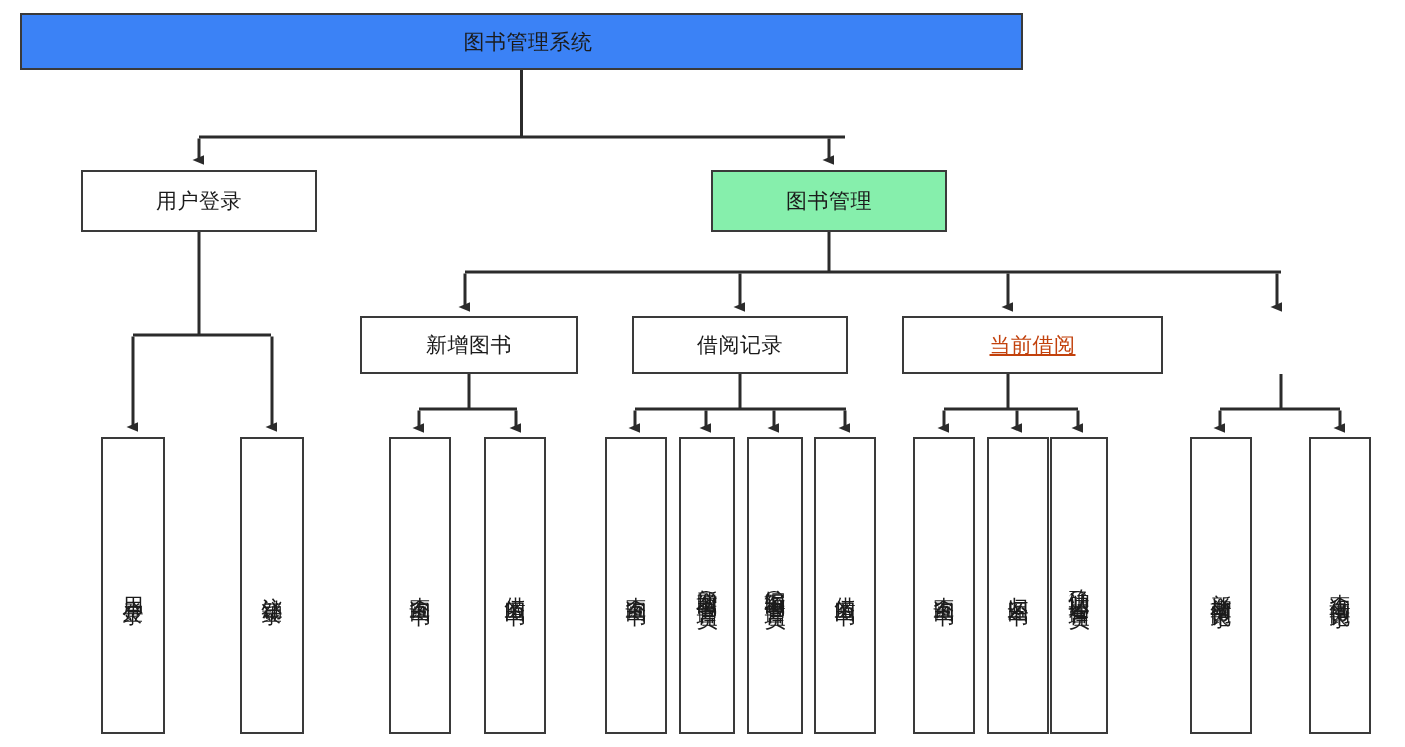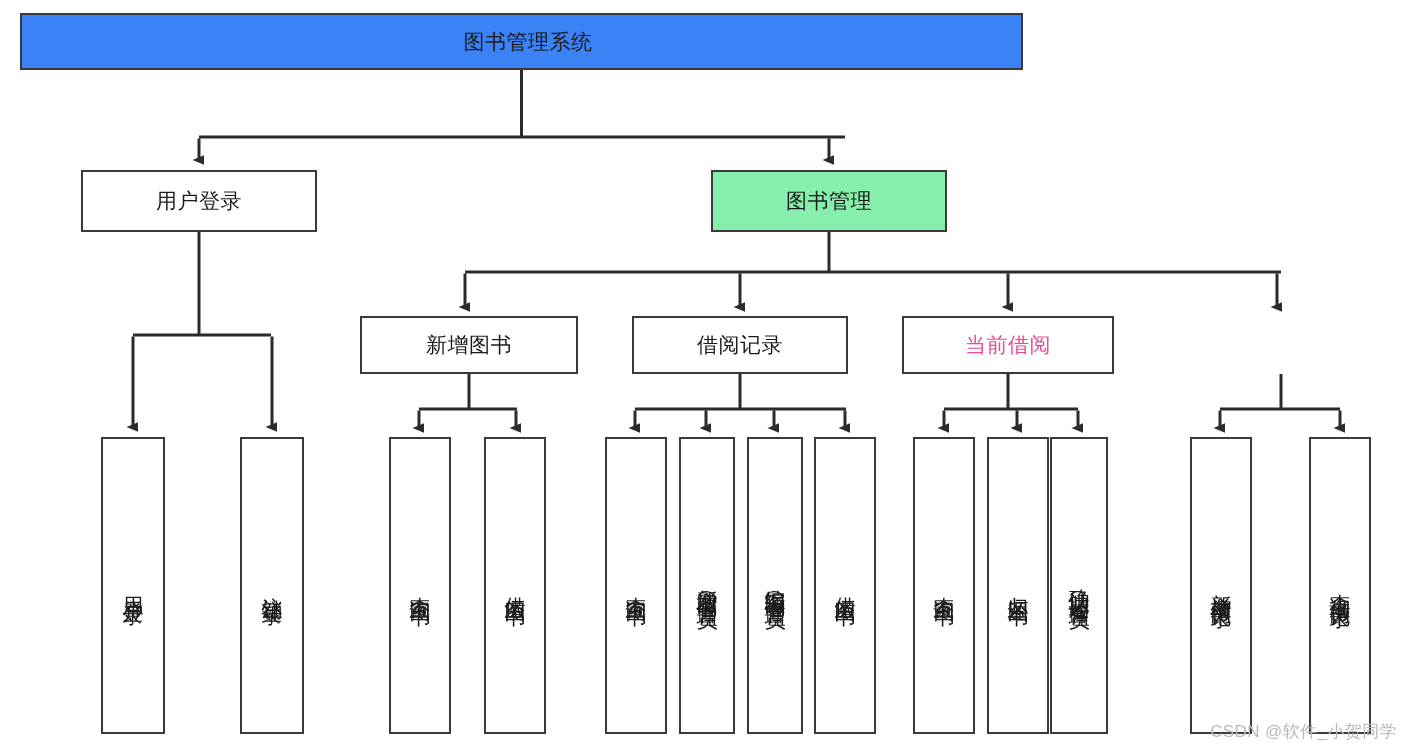--- a/index.html
+++ b/index.html
@@ -133,21 +133,21 @@
   <div class="node horizontal" style="left: 711px; top: 170px; width: 236px; height: 62px; border-color: rgb(58, 58, 58); color: rgb(27, 27, 27); background: #86efac;">
     <span class="node-label">图书管理</span>
   </div>
 
   <div class="node horizontal" style="left: 360px; top: 316px; width: 218px; height: 58px; border-color: rgb(58, 58, 58); color: rgb(27, 27, 27); background: rgb(255, 255, 255);">
     <span class="node-label">新增图书</span>
   </div>
   <div class="node horizontal" style="left: 632px; top: 316px; width: 216px; height: 58px; border-color: rgb(58, 58, 58); color: rgb(27, 27, 27); background: rgb(255, 255, 255);">
     <span class="node-label">借阅记录</span>
   </div>
-  <div class="node horizontal" style="left: 902px; top: 316px; width: 212px; height: 58px; border-color: rgb(58, 58, 58); color: #ec4899; background: rgb(255, 255, 255);">
+  <div class="node horizontal" style="left: 902px; top: 316px; width: 261px; height: 58px; border-color: rgb(58, 58, 58); color: #c2410c; background: rgb(255, 255, 255); text-decoration: underline;">
     <span class="node-label">当前借阅</span>
   </div>
 
   <div class="node vertical" style="left: 101px; top: 437px; width: 64px; height: 297px; border-color: rgb(58, 58, 58); color: rgb(27, 27, 27); background: rgb(255, 255, 255);">
     <span class="node-label">用户登录</span>
   </div>
   <div class="node vertical" style="left: 240px; top: 437px; width: 64px; height: 297px; border-color: rgb(58, 58, 58); color: rgb(27, 27, 27); background: rgb(255, 255, 255);">
     <span class="node-label">注销登录</span>
   </div>
   <div class="node vertical" style="left: 389px; top: 437px; width: 62px; height: 297px; border-color: rgb(58, 58, 58); color: rgb(27, 27, 27); background: rgb(255, 255, 255);">
@@ -177,15 +177,14 @@
   <div class="node vertical" style="left: 1050px; top: 437px; width: 58px; height: 297px; border-color: rgb(58, 58, 58); color: rgb(27, 27, 27); background: rgb(255, 255, 255);">
     <span class="node-label">确认归还（管理员）</span>
   </div>
   <div class="node vertical" style="left: 1190px; top: 437px; width: 62px; height: 297px; border-color: rgb(58, 58, 58); color: rgb(27, 27, 27); background: rgb(255, 255, 255);">
     <span class="node-label">新增借阅记录</span>
   </div>
   <div class="node vertical" style="left: 1309px; top: 437px; width: 62px; height: 297px; border-color: rgb(58, 58, 58); color: rgb(27, 27, 27); background: rgb(255, 255, 255);">
     <span class="node-label">查询借阅记录</span>
   </div>
 
-  <div class="watermark" style="color: rgb(185, 185, 185);">CSDN @软件_小贺同学</div>
 
 </div>
 
 </body></html>

